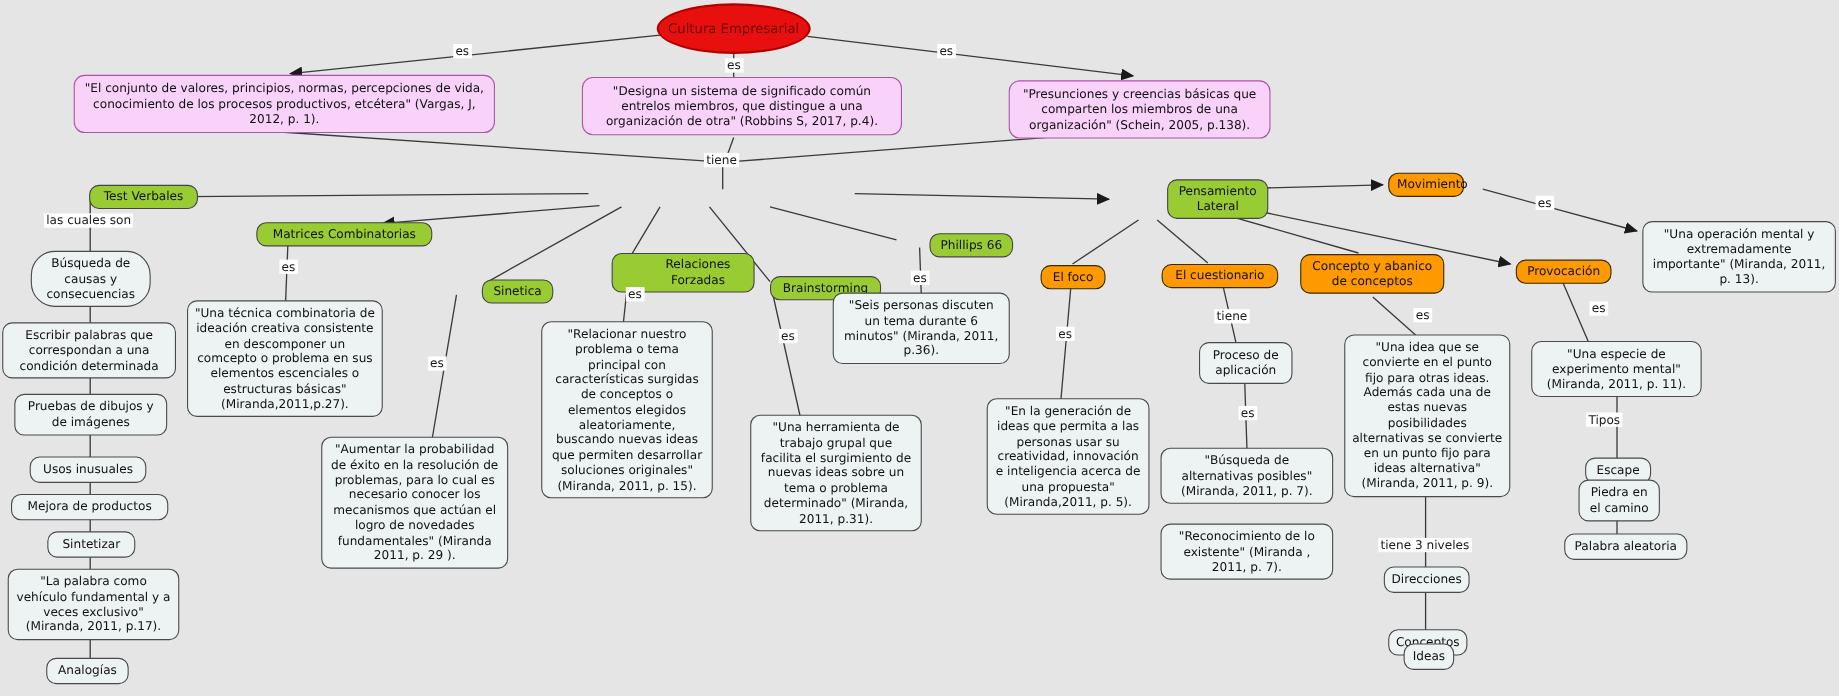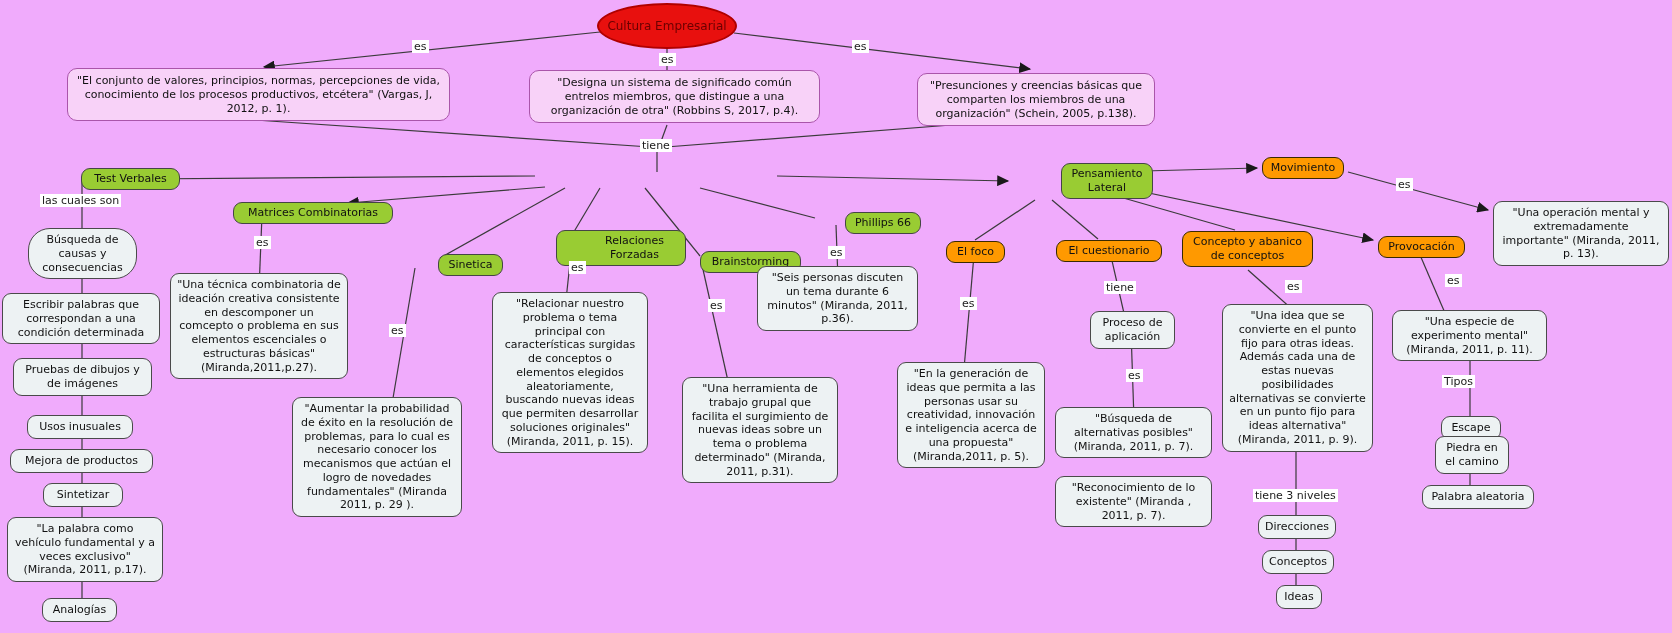--- a/index.html
+++ b/index.html
@@ -7,21 +7,21 @@
     --c-pink:#f8d2f8; --c-pink-border:#aa55aa;
     --c-green:#99cc33; --c-green-border:#454545;
     --c-orange:#ff9900; --c-orange-border:#3a2a00;
     --c-gray:#edf2f3; --c-gray-border:#4a4a4a;
     --c-line:#3a3a3a;
   }
   html,body{margin:0;padding:0;background:#fff;}
   #canvas{
     position:relative;width:1672px;height:633px;overflow:hidden;
     font-family:"DejaVu Sans","Liberation Sans",sans-serif;
-    font-size:11px;color:#111;background:#f0abfc;
+    font-size:11px;color:#111;background:#e5e5e5;
   }
   #wires{position:absolute;left:0;top:0;}
   .node{position:absolute;box-sizing:border-box;text-align:center;line-height:1.25;}
   .ellipse{
     background:var(--c-root);border:2px solid var(--c-root-border);border-radius:50%;
     color:var(--c-root-text);display:flex;align-items:center;justify-content:center;
     font-size:12px;
   }
   .pink{
     background:var(--c-pink);border:1.5px solid var(--c-pink-border);border-radius:10px;
@@ -107,21 +107,21 @@
 
 
   <div class="node green" style="left:33px;top:168px;width:99px;">Test Verbales</div>
   <div class="node green" style="left:185px;top:202px;width:160px;">Matrices Combinatorias</div>
   <div class="node green" style="left:390px;top:254px;width:65px;">Sinetica</div>
   <div class="node green" style="left:508px;top:230px;width:130px;padding-left:34px;">Relaciones Forzadas</div>
   <div class="node green" style="left:652px;top:251px;width:101px;">Brainstorming</div>
   <div class="node green" style="left:797px;top:212px;width:76px;">Phillips 66</div>
   <div class="node green" style="left:1013px;top:163px;width:92px;">Pensamiento Lateral</div>
 
-  <div class="node orange" style="left:1262px;top:157px;width:82px;">Movimiento</div>
+  <div class="node orange" style="left:1262px;top:157px;width:69px;">Movimiento</div>
   <div class="node orange" style="left:946px;top:241px;width:59px;">El foco</div>
   <div class="node orange" style="left:1056px;top:240px;width:106px;">El cuestionario</div>
   <div class="node orange" style="left:1182px;top:231px;width:131px;">Concepto y abanico de conceptos</div>
   <div class="node orange" style="left:1378px;top:236px;width:87px;">Provocación</div>
 
   <div class="node gray" style="left:28px;top:228px;width:109px;border-radius:22px;">Búsqueda de causas y consecuencias</div>
   <div class="node gray" style="left:2px;top:293px;width:158px;">Escribir palabras que correspondan a una condición determinada</div>
   <div class="node gray" style="left:13px;top:358px;width:139px;">Pruebas de dibujos y de imágenes</div>
   <div class="node gray" style="left:27px;top:415px;width:106px;">Usos inusuales</div>
   <div class="node gray" style="left:10px;top:449px;width:143px;">Mejora de productos</div>
@@ -135,21 +135,21 @@
   <div class="node gray" style="left:682px;top:377px;width:156px;">"Una herramienta de trabajo grupal que facilita el surgimiento de nuevas ideas sobre un tema o problema determinado" (Miranda, 2011, p.31).</div>
   <div class="node gray" style="left:757px;top:266px;width:161px;">"Seis personas discuten un tema durante 6 minutos" (Miranda, 2011, p.36).</div>
   <div class="node gray" style="left:897px;top:362px;width:148px;">"En la generación de ideas que permita a las personas usar su creatividad, innovación e inteligencia acerca de una propuesta" (Miranda,2011, p. 5).</div>
 
   <div class="node gray" style="left:1090px;top:311px;width:85px;">Proceso de aplicación</div>
   <div class="node gray" style="left:1055px;top:407px;width:157px;">"Búsqueda de alternativas posibles" (Miranda, 2011, p. 7).</div>
   <div class="node gray" style="left:1055px;top:476px;width:157px;">"Reconocimiento de lo existente" (Miranda , 2011, p. 7).</div>
 
   <div class="node gray" style="left:1222px;top:304px;width:151px;">"Una idea que se convierte en el punto fijo para otras ideas. Además cada una de estas nuevas posibilidades alternativas se convierte en un punto fijo para ideas alternativa" (Miranda, 2011, p. 9).</div>
   <div class="node gray" style="left:1258px;top:515px;width:78px;">Direcciones</div>
-  <div class="node gray" style="left:1262px;top:550px;width:72px;">Conceptos</div>
+  <div class="node gray" style="left:1262px;top:572px;width:72px;">Conceptos</div>
   <div class="node gray" style="left:1276px;top:585px;width:46px;">Ideas</div>
 
   <div class="node gray" style="left:1392px;top:310px;width:155px;">"Una especie de experimento mental" (Miranda, 2011, p. 11).</div>
   <div class="node gray" style="left:1441px;top:399px;width:60px;margin-top:17px;">Escape</div>
   <div class="node gray" style="left:1435px;top:436px;width:74px;">Piedra en el camino</div>
   <div class="node gray" style="left:1422px;top:485px;width:112px;">Palabra aleatoria</div>
 
   <div class="node gray" style="left:1493px;top:201px;width:176px;">"Una operación mental y extremadamente importante" (Miranda, 2011, p. 13).</div>
 
   <div class="lbl" style="left:412px;top:40px;">es</div>

